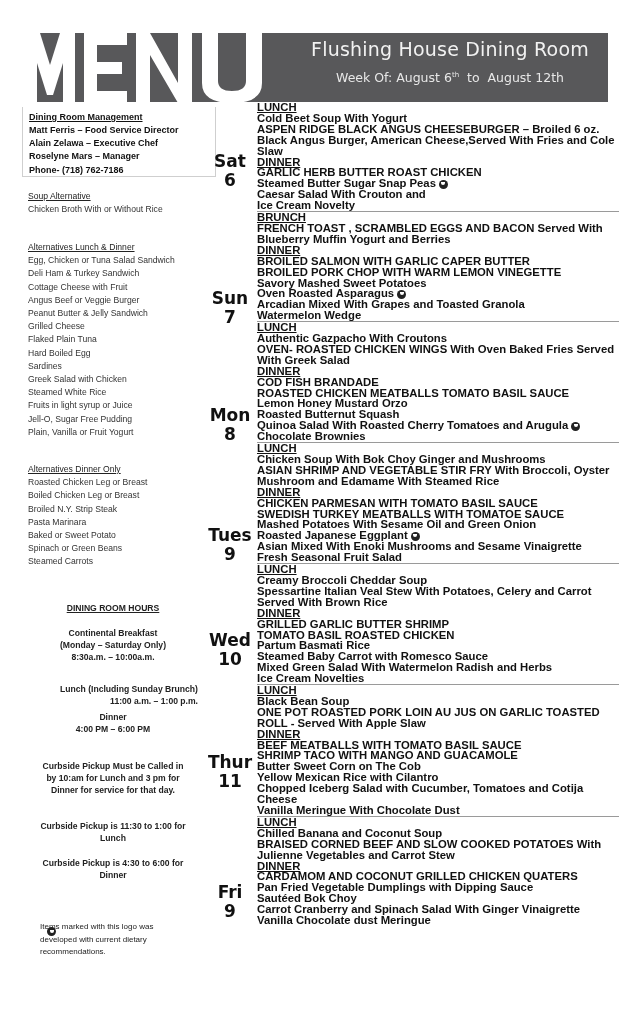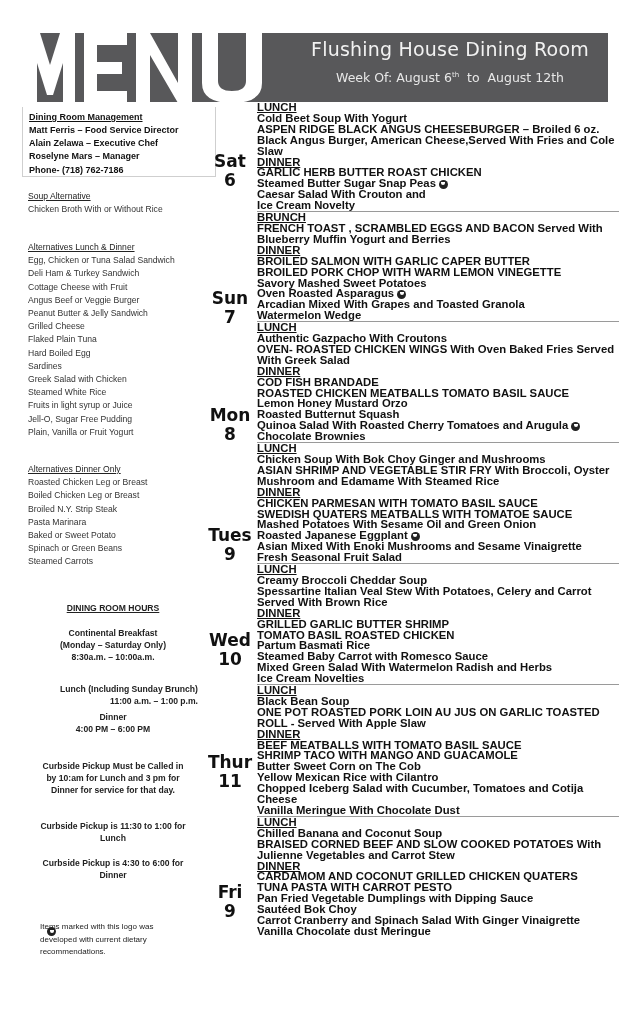--- a/index.html
+++ b/index.html
@@ -201,21 +201,21 @@
       <div class="dish"><span>Roasted Butternut Squash</span></div>
       <div class="dish"><span>Quinoa Salad With Roasted Cherry Tomatoes and Arugula</span><span class="logo-inline"></span></div>
       <div class="dish"><span>Chocolate Brownies</span></div>
     </div>
     <div class="day-block">
       <div class="meal-label">LUNCH</div>
       <div class="dish"><span>Chicken Soup With Bok Choy  Ginger and Mushrooms</span></div>
       <div class="dish"><span>ASIAN SHRIMP  AND VEGETABLE STIR FRY With Broccoli, Oyster Mushroom and Edamame With Steamed Rice</span></div>
       <div class="meal-label">DINNER</div>
       <div class="dish"><span>CHICKEN PARMESAN WITH TOMATO BASIL SAUCE</span></div>
-      <div class="dish"><span>SWEDISH QUATERS MEATBALLS WITH TOMATOE SAUCE</span></div>
+      <div class="dish"><span>SWEDISH TURKEY MEATBALLS WITH TOMATOE SAUCE</span></div>
       <div class="dish"><span>Mashed Potatoes  With Sesame Oil and  Green Onion</span></div>
       <div class="dish"><span>Roasted  Japanese Eggplant</span><span class="logo-inline"></span></div>
       <div class="dish"><span>Asian Mixed With Enoki Mushrooms and Sesame Vinaigrette</span></div>
       <div class="dish"><span>Fresh Seasonal Fruit Salad</span></div>
     </div>
     <div class="day-block">
       <div class="meal-label">LUNCH</div>
       <div class="dish"><span>Creamy Broccoli Cheddar Soup</span></div>
       <div class="dish"><span>Spessartine Italian Veal Stew With Potatoes,  Celery  and Carrot  Served With Brown Rice</span></div>
       <div class="meal-label">DINNER</div>
@@ -237,19 +237,18 @@
       <div class="dish"><span>Yellow Mexican Rice with Cilantro</span></div>
       <div class="dish"><span>Chopped Iceberg Salad with Cucumber, Tomatoes and Cotija Cheese</span></div>
       <div class="dish"><span>Vanilla Meringue With Chocolate Dust</span></div>
     </div>
     <div class="day-block">
       <div class="meal-label">LUNCH</div>
       <div class="dish"><span>Chilled Banana and Coconut Soup</span></div>
       <div class="dish"><span>BRAISED  CORNED  BEEF  AND SLOW COOKED POTATOES With Julienne Vegetables and Carrot Stew</span></div>
       <div class="meal-label">DINNER</div>
       <div class="dish"><span>CARDAMOM AND COCONUT GRILLED CHICKEN QUATERS</span></div>
-      <div class="dish"><span>TUNA PASTA WITH CARROT PESTO</span></div>
       <div class="dish"><span>Pan Fried Vegetable Dumplings with Dipping Sauce</span></div>
       <div class="dish"><span>Sautéed Bok Choy</span></div>
       <div class="dish"><span>Carrot Cranberry and Spinach Salad With Ginger Vinaigrette</span></div>
       <div class="dish"><span>Vanilla Chocolate dust Meringue</span></div>
     </div>
   </div>
 
 </body></html>

